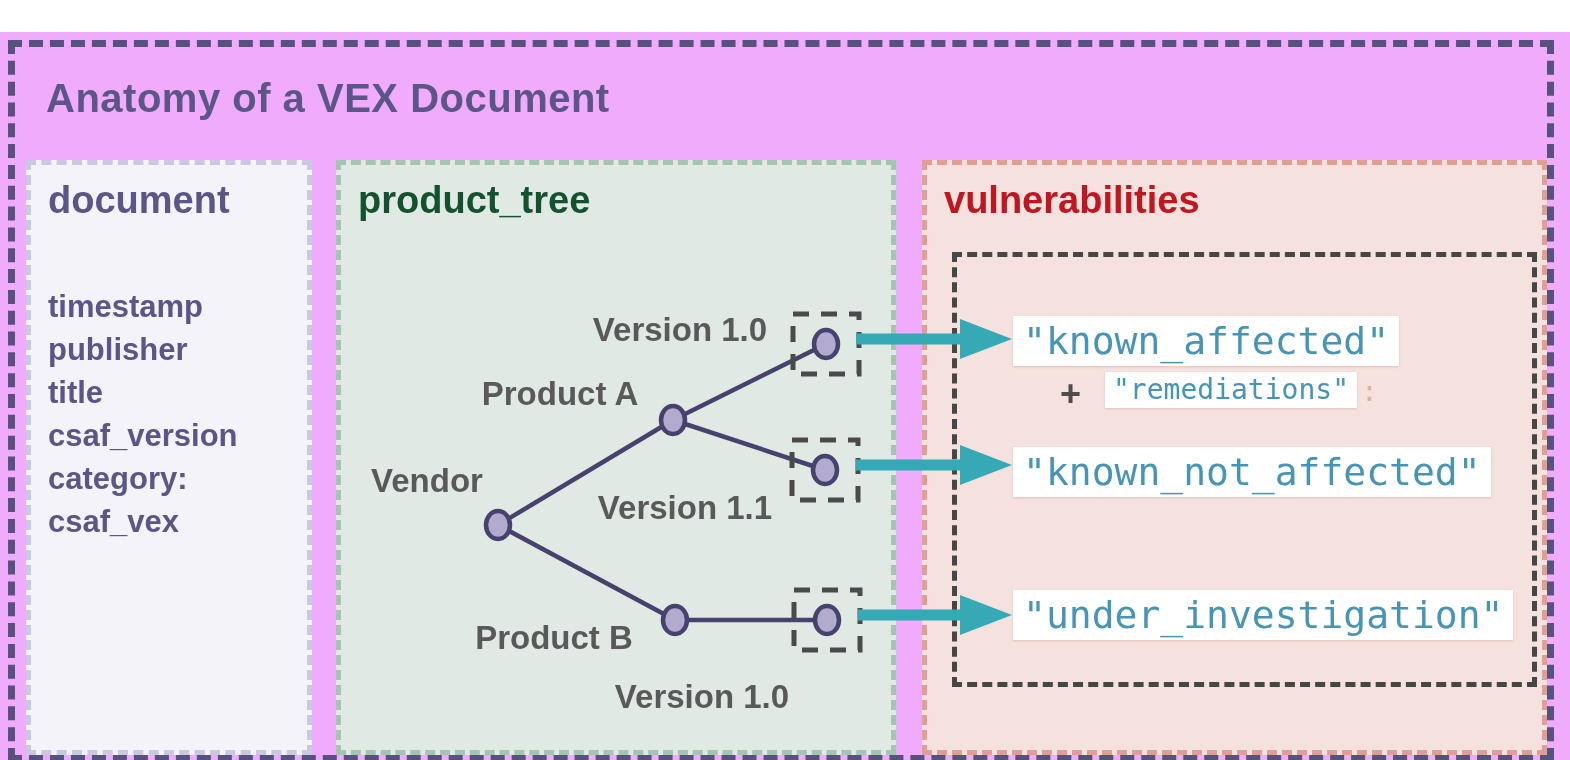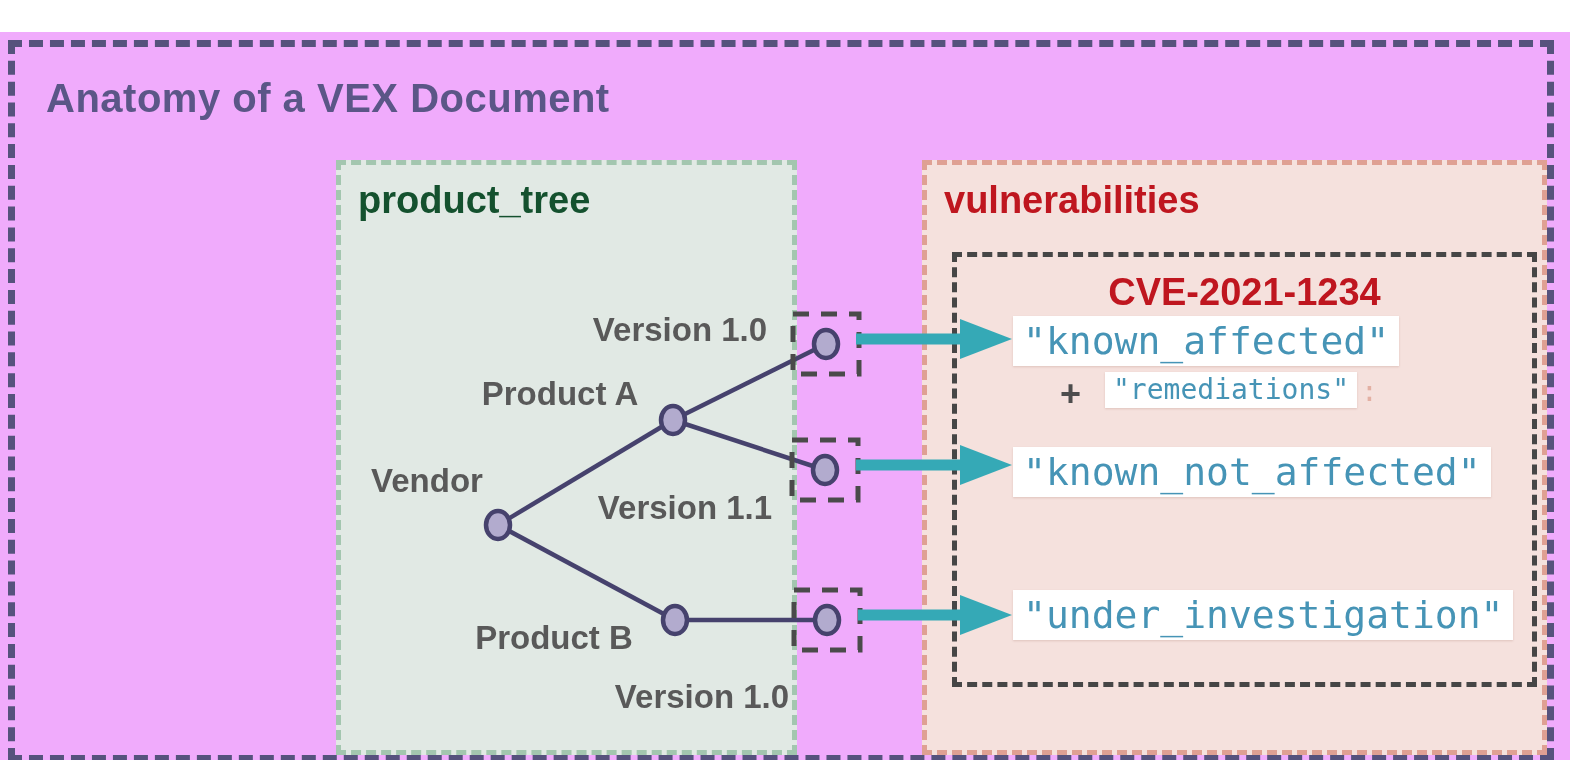--- a/index.html
+++ b/index.html
@@ -20,21 +20,21 @@
   .main-title{
     position:absolute;left:46px;top:44px;
     font-size:40px;font-weight:bold;color:#5b5687;
     letter-spacing:0.5px;
   }
   .panel{
     position:absolute;top:128px;height:595px;
     box-sizing:border-box;border:5px dashed;
   }
   .panel-doc{left:26px;width:286px;background:#f4f3fa;border-color:#cbc8e2;}
-  .panel-tree{left:336px;width:461px;background:#e1e9e4;border-color:#a3c6af;}
+  .panel-tree{left:336px;width:560px;background:#e1e9e4;border-color:#a3c6af;}
   .panel-vuln{left:922px;width:625px;background:#f5e1dd;border-color:#dfa093;}
   .panel-header{
     position:absolute;left:17px;top:14px;
     font-size:38px;font-weight:bold;white-space:nowrap;
   }
   .panel-doc .panel-header{color:#5b5687;}
   .panel-tree .panel-header{color:#14512e;}
   .panel-vuln .panel-header{color:#bf161f;text-align:center;}
   .doc-fields{
     position:absolute;left:17px;top:120px;
@@ -86,20 +86,31 @@
 </style>
 </head>
 <body>
 
 <div class="figure">
 
   <div class="outer-frame"></div>
 
   <div class="main-title">Anatomy of a VEX Document</div>
 
+  <div class="panel panel-doc">
+    <div class="panel-header">document</div>
+    <div class="doc-fields">
+      <div>timestamp</div>
+      <div>publisher</div>
+      <div>title</div>
+      <div>csaf_version</div>
+      <div>category:</div>
+      <div>csaf_vex</div>
+    </div>
+  </div>
 
   <div class="panel panel-tree">
     <div class="panel-header">product_tree</div>
     <svg class="tree-svg" width="550" height="585" viewBox="0 0 550 585">
 
       <g stroke="#46426d" stroke-width="4.5">
         <line x1="157" y1="360" x2="332" y2="255"></line>
         <line x1="157" y1="360" x2="334" y2="455"></line>
         <line x1="332" y1="255" x2="485" y2="179"></line>
         <line x1="332" y1="255" x2="484" y2="305"></line>
@@ -126,21 +137,20 @@
       <text class="tree-label" x="213" y="484" text-anchor="middle">Product B</text>
       <text class="tree-label" x="339" y="176" text-anchor="middle">Version 1.0</text>
       <text class="tree-label" x="344" y="354" text-anchor="middle">Version 1.1</text>
       <text class="tree-label" x="361" y="543" text-anchor="middle">Version 1.0</text>
     </svg>
   </div>
 
   <div class="panel panel-vuln">
     <div class="panel-header">vulnerabilities</div>
     <div class="cve-box">
-      <div class="cve-title">CVE-2021-1234</div>
       <div class="status status-known-affected">"known_affected"</div>
       <div class="plus-sign">+</div>
       <div class="status status-remediations">"remediations"</div>
       <div class="remediation-suffix">:</div>
       <div class="status status-known-not-affected">"known_not_affected"</div>
       <div class="status status-under-investigation">"under_investigation"</div>
     </div>
   </div>
 
   <svg class="arrows-overlay" width="1570" height="760" viewBox="0 0 1570 760">

